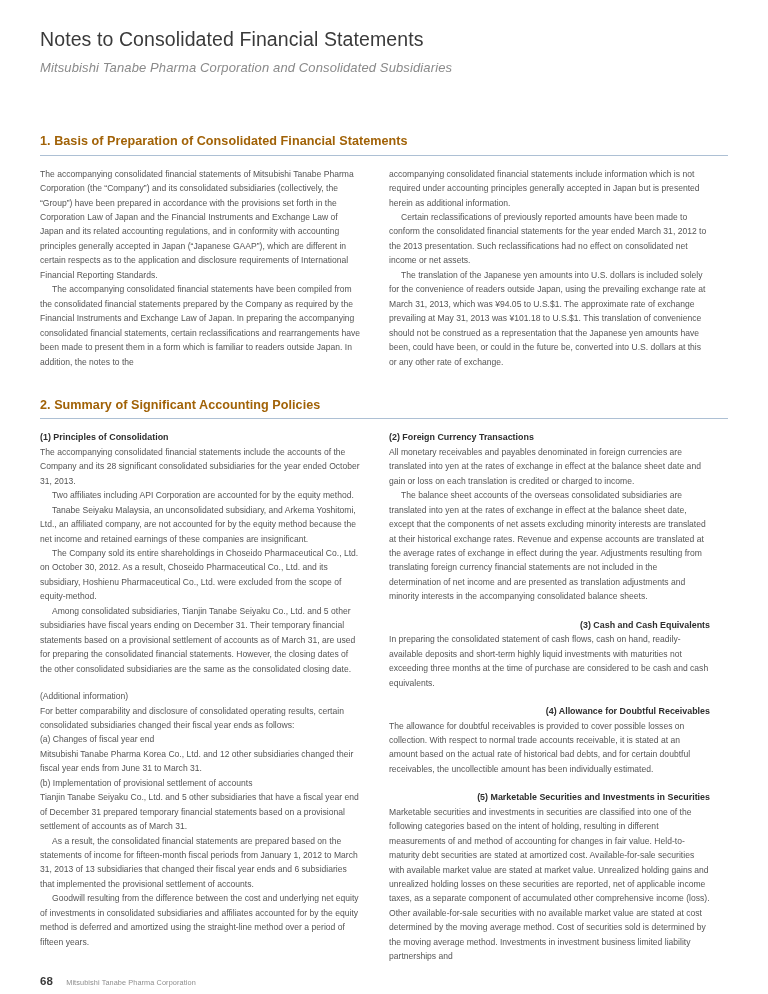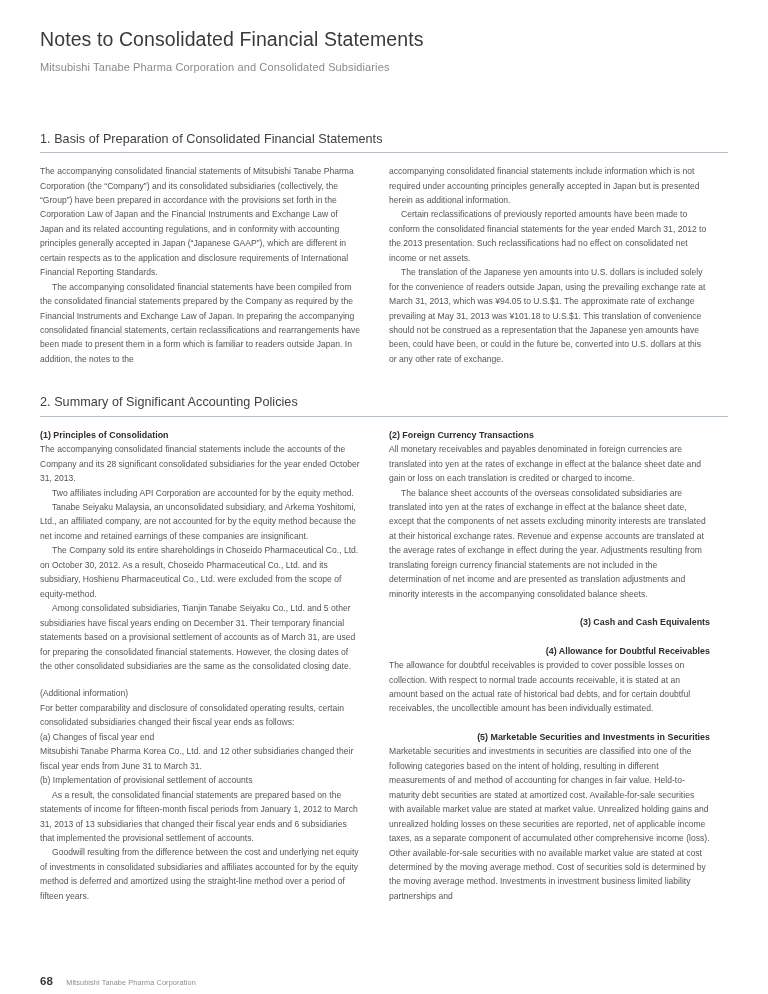--- a/index.html
+++ b/index.html
@@ -31,38 +31,39 @@
   }
   .doc-title {
     font-size: 19.5px;
     font-weight: normal;
     color: #3a3a3a;
     letter-spacing: 0.1px;
     margin: 0;
     line-height: 1.2;
   }
   .doc-subtitle {
-    font-size: 11px;
+    font-size: 13px;
     color: #8a8a8a;
     margin: 9px 0 0 0;
     letter-spacing: 0.12px;
     line-height: 1.3;
+    font-style: italic;
   }
 
   
   .section {
     margin-top: 0;
   }
   .section-1 { margin-top: 56px; }
   .section-2 { margin-top: 28px; }
 
   .section-head {
     font-size: 12.6px;
-    font-weight: normal;
-    color: #404040;
+    font-weight: bold;
+    color: #a16207;
     letter-spacing: 0.05px;
     padding-bottom: 5px;
     border-bottom: 1.6px solid #adc0d4;
     line-height: 1.3;
   }
 
   
   .columns {
     display: flex;
     gap: 28px;
@@ -154,29 +155,31 @@
         <p>The accompanying consolidated financial statements include the accounts of the Company and its 28 significant consolidated subsidiaries for the year ended October 31, 2013.</p>
         <p class="indent">Two affiliates including API Corporation are accounted for by the equity method.</p>
         <p class="indent">Tanabe Seiyaku Malaysia, an unconsolidated subsidiary, and Arkema Yoshitomi, Ltd., an affiliated company, are not accounted for by the equity method because the net income and retained earnings of these companies are insignificant.</p>
         <p class="indent">The Company sold its entire shareholdings in Choseido Pharmaceutical Co., Ltd. on October 30, 2012. As a result, Choseido Pharmaceutical Co., Ltd. and its subsidiary, Hoshienu Pharmaceutical Co., Ltd. were excluded from the scope of equity-method.</p>
         <p class="indent">Among consolidated subsidiaries, Tianjin Tanabe Seiyaku Co., Ltd. and 5 other subsidiaries have fiscal years ending on December 31. Their temporary financial statements based on a provisional settlement of accounts as of March 31, are used for preparing the consolidated financial statements. However, the closing dates of the other consolidated subsidiaries are the same as the consolidated closing date.</p>
         <p class="gap">(Additional information)</p>
         <p>For better comparability and disclosure of consolidated operating results, certain consolidated subsidiaries changed their fiscal year ends as follows:</p>
         <p>(a) Changes of fiscal year end</p>
         <p>Mitsubishi Tanabe Pharma Korea Co., Ltd. and 12 other subsidiaries changed their fiscal year ends from June 31 to March 31.</p>
         <p>(b) Implementation of provisional settlement of accounts</p>
+        <p>Tianjin Tanabe Seiyaku Co., Ltd. and 5 other subsidiaries that have a fiscal year end of December 31 prepared temporary financial statements based on a provisional settlement of accounts as of March 31.</p>
         <p class="indent">As a result, the consolidated financial statements are prepared based on the statements of income for fifteen-month fiscal periods from January 1, 2012 to March 31, 2013 of 13 subsidiaries that changed their fiscal year ends and 6 subsidiaries that implemented the provisional settlement of accounts.</p>
         <p class="indent">Goodwill resulting from the difference between the cost and underlying net equity of investments in consolidated subsidiaries and affiliates accounted for by the equity method is deferred and amortized using the straight-line method over a period of fifteen years.</p>
       </div>
 
       <div class="col">
         <h4 class="sub-head">(2) Foreign Currency Transactions</h4>
         <p>All monetary receivables and payables denominated in foreign currencies are translated into yen at the rates of exchange in effect at the balance sheet date and gain or loss on each translation is credited or charged to income.</p>
         <p class="indent">The balance sheet accounts of the overseas consolidated subsidiaries are translated into yen at the rates of exchange in effect at the balance sheet date, except that the components of net assets excluding minority interests are translated at their historical exchange rates. Revenue and expense accounts are translated at the average rates of exchange in effect during the year. Adjustments resulting from translating foreign currency financial statements are not included in the determination of net income and are presented as translation adjustments and minority interests in the accompanying consolidated balance sheets.</p>
         <h4 class="sub-head spaced">(3) Cash and Cash Equivalents</h4>
+        <p>In preparing the consolidated statement of cash flows, cash on hand, readily-available deposits and short-term highly liquid investments with maturities not exceeding three months at the time of purchase are considered to be cash and cash equivalents.</p>
         <h4 class="sub-head spaced">(4) Allowance for Doubtful Receivables</h4>
         <p>The allowance for doubtful receivables is provided to cover possible losses on collection. With respect to normal trade accounts receivable, it is stated at an amount based on the actual rate of historical bad debts, and for certain doubtful receivables, the uncollectible amount has been individually estimated.</p>
         <h4 class="sub-head spaced">(5) Marketable Securities and Investments in Securities</h4>
         <p>Marketable securities and investments in securities are classified into one of the following categories based on the intent of holding, resulting in different measurements of and method of accounting for changes in fair value. Held-to-maturity debt securities are stated at amortized cost. Available-for-sale securities with available market value are stated at market value. Unrealized holding gains and unrealized holding losses on these securities are reported, net of applicable income taxes, as a separate component of accumulated other comprehensive income (loss). Other available-for-sale securities with no available market value are stated at cost determined by the moving average method. Cost of securities sold is determined by the moving average method. Investments in investment business limited liability partnerships and</p>
       </div>
 
     </div>
   </div>
 
   <div class="footer">

